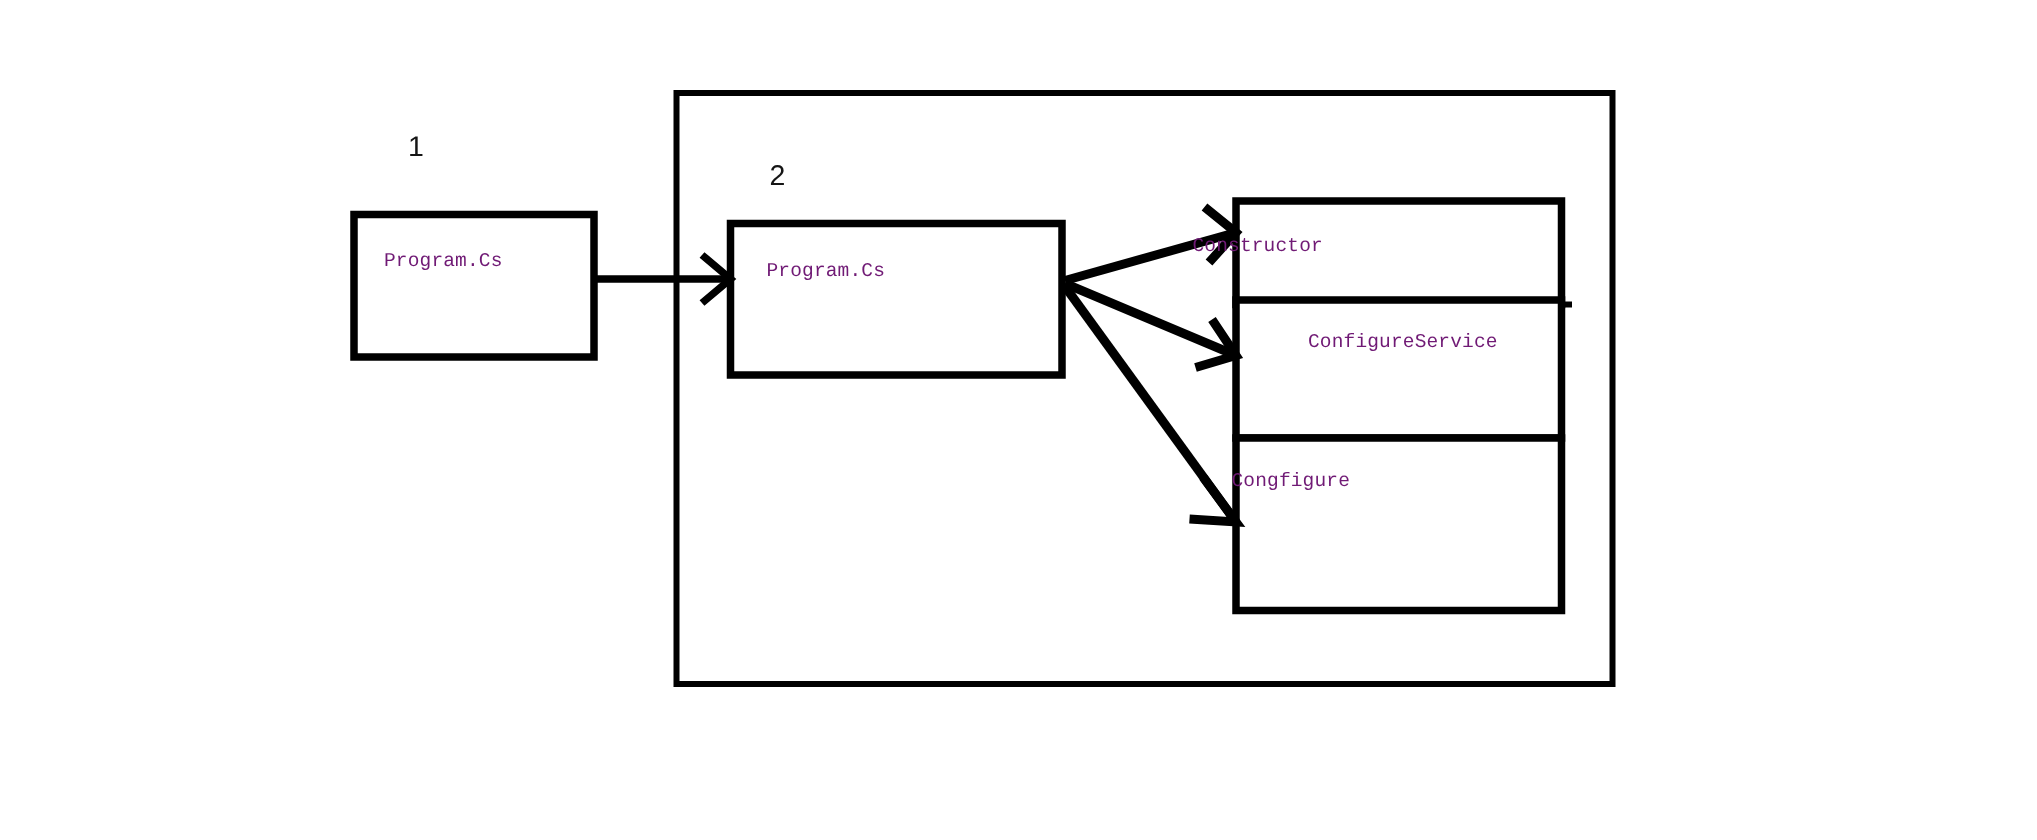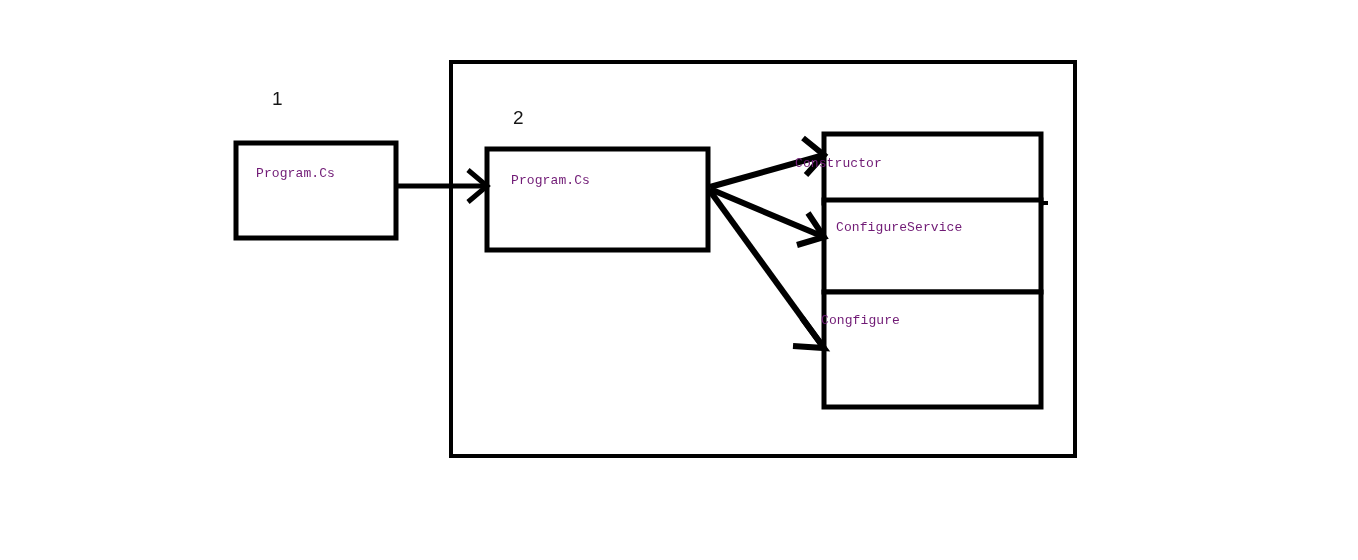--- a/index.html
+++ b/index.html
@@ -97,21 +97,21 @@
   <div class="group-num" style="left:272px; top:89px;">1</div>
 
   <div class="group-num" style="left:513px; top:108px;">2</div>
 
   <div class="node-label" style="left:256px; top:167px;">Program.Cs</div>
 
   <div class="node-label" style="left:511px; top:174px;">Program.Cs</div>
 
   <div class="node-label" style="left:795px; top:157px;">Constructor</div>
 
-  <div class="node-label" style="left:836px; top:221px;">ConfigureService</div>
+  <div class="node-label" style="left:872px; top:221px;">ConfigureService</div>
 
   <div class="node-label" style="left:821px; top:314px;">Congfigure</div>
 
   <div class="hit" style="left:236px; top:143px; width:160px; height:95px;"></div>
   <div class="hit" style="left:487px; top:149px; width:221px; height:101px;"></div>
   <div class="hit" style="left:824px; top:134px; width:217px; height:69px;"></div>
   <div class="hit" style="left:824px; top:200px; width:217px; height:92px;"></div>
   <div class="hit" style="left:824px; top:292px; width:217px; height:115px;"></div>
 
 </div>

